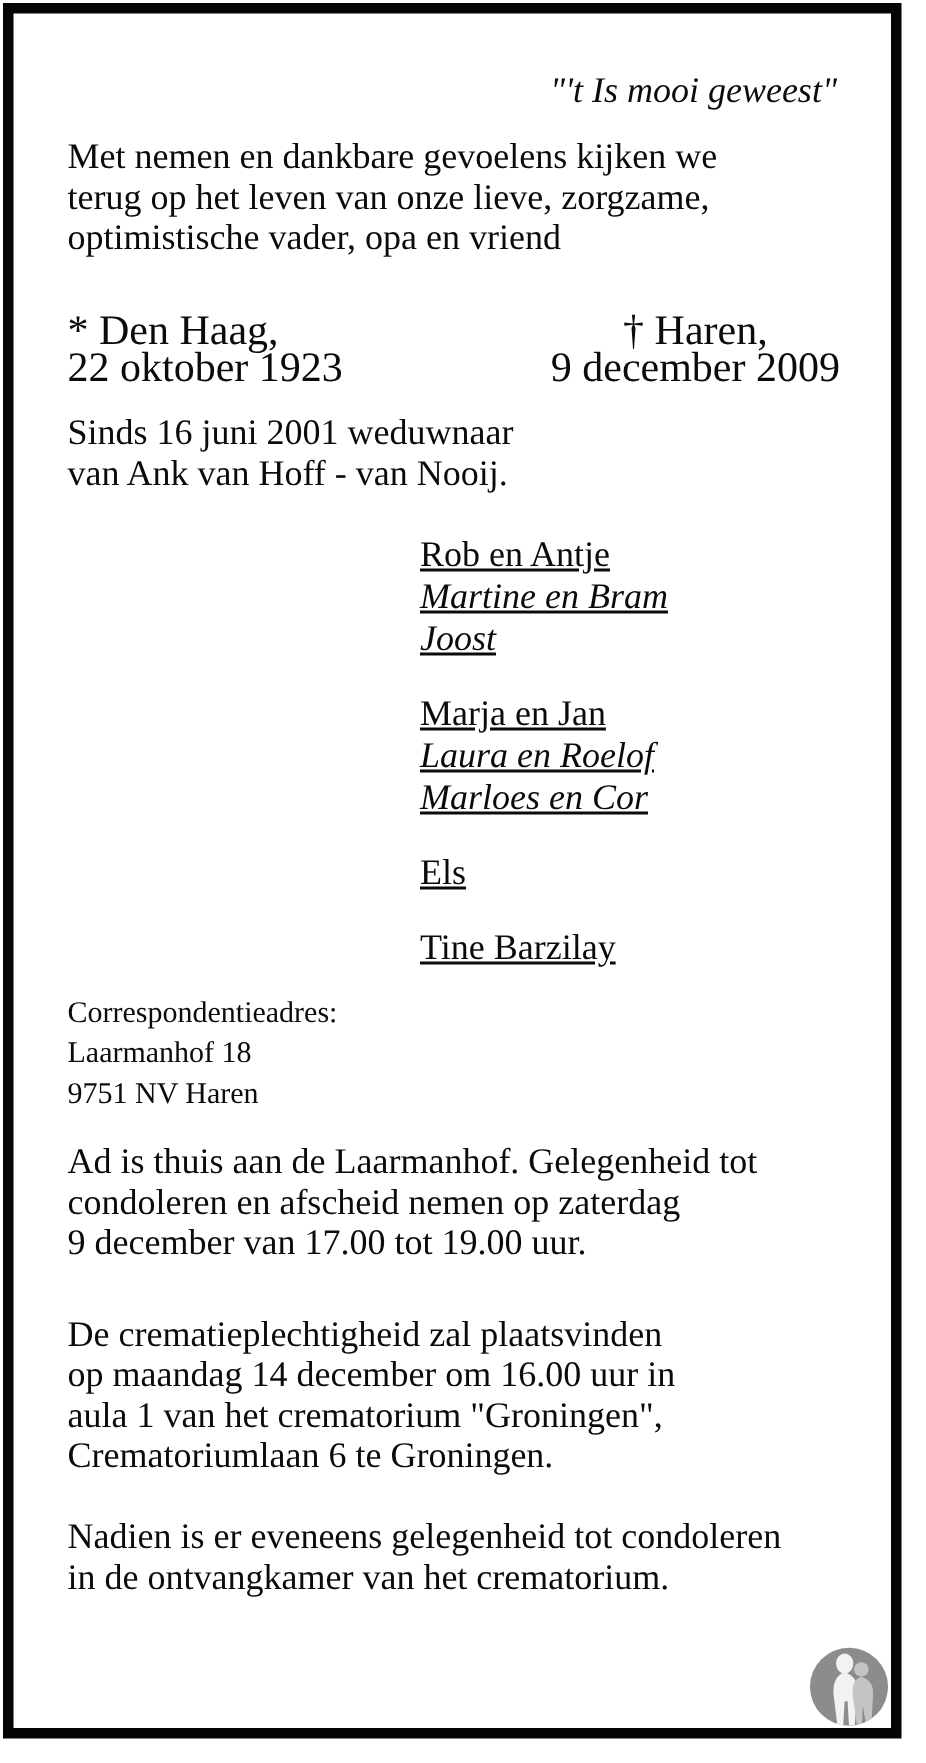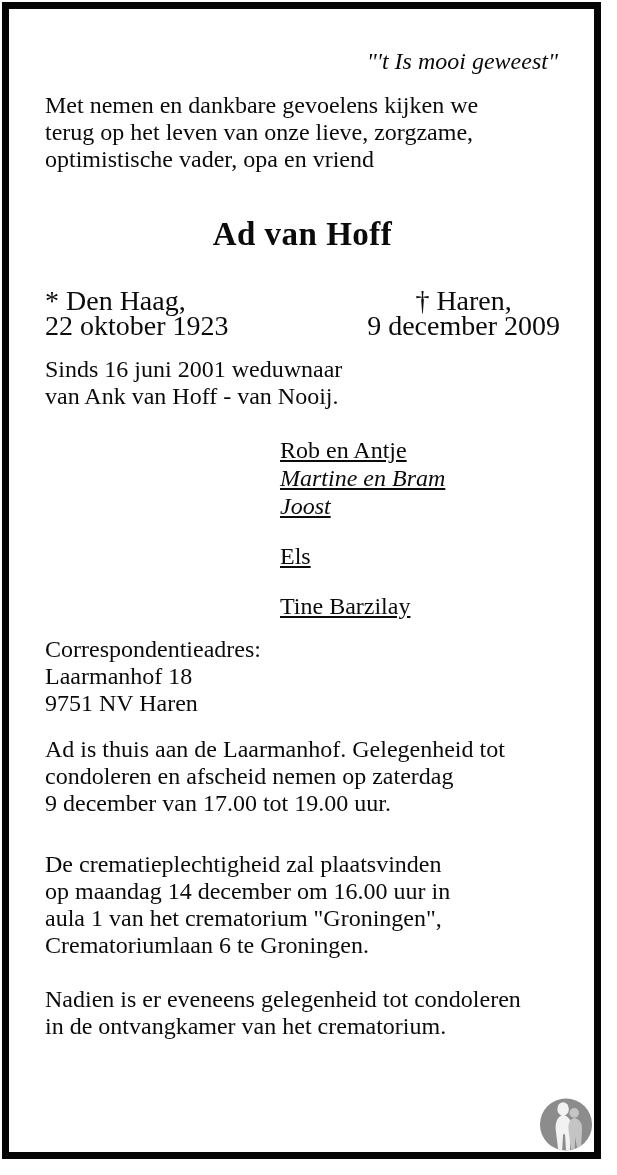--- a/index.html
+++ b/index.html
@@ -66,21 +66,21 @@
     margin-top: 26px;
     margin-left: 235px;
     font-size: 24px;
     line-height: 28px;
     text-decoration: underline;
   }
   .family-group { margin-bottom: 22px; }
   .family-group:last-child { margin-bottom: 0; }
   .correspondence {
     margin-top: 16px;
-    font-size: 24px;
+    font-size: 20px;
     line-height: 27px;
   }
   .para {
     font-size: 24px;
     line-height: 27px;
   }
   .para-visitation { margin-top: 19px; }
   .para-cremation  { margin-top: 34px; }
   .para-condolence { margin-top: 27px; }
 
@@ -96,37 +96,41 @@
 <body>
 
 <div class="sheet">
 
   <div class="quote">"'t Is mooi geweest"</div>
 
   <div class="intro preline">Met nemen en dankbare gevoelens kijken we
 terug op het leven van onze lieve, zorgzame,
 optimistische vader, opa en vriend</div>
 
-  <div class="title">Ad van Hoff</div>
 
   <div class="dates-row">
     <div class="birth-info preline">* Den Haag,
 22 oktober 1923</div>
     <div class="death-info preline">† Haren,
 9 december 2009</div>
   </div>
 
   <div class="widower preline">Sinds 16 juni 2001 weduwnaar
 van Ank van Hoff - van Nooij.</div>
 
   <div class="family">
     <div class="family-group">
       <div>Rob en Antje</div>
       <div class="italic preline">Martine en Bram
 Joost</div>
+    </div>
+    <div class="family-group">
+      <div>Marja en Jan</div>
+      <div class="italic preline">Laura en Roelof
+Marloes en Cor</div>
     </div>
     <div class="family-group">
       <div>Els</div>
       <div class="italic preline"></div>
     </div>
     <div class="family-group">
       <div>Tine Barzilay</div>
       <div class="italic preline"></div>
     </div>
   </div>

